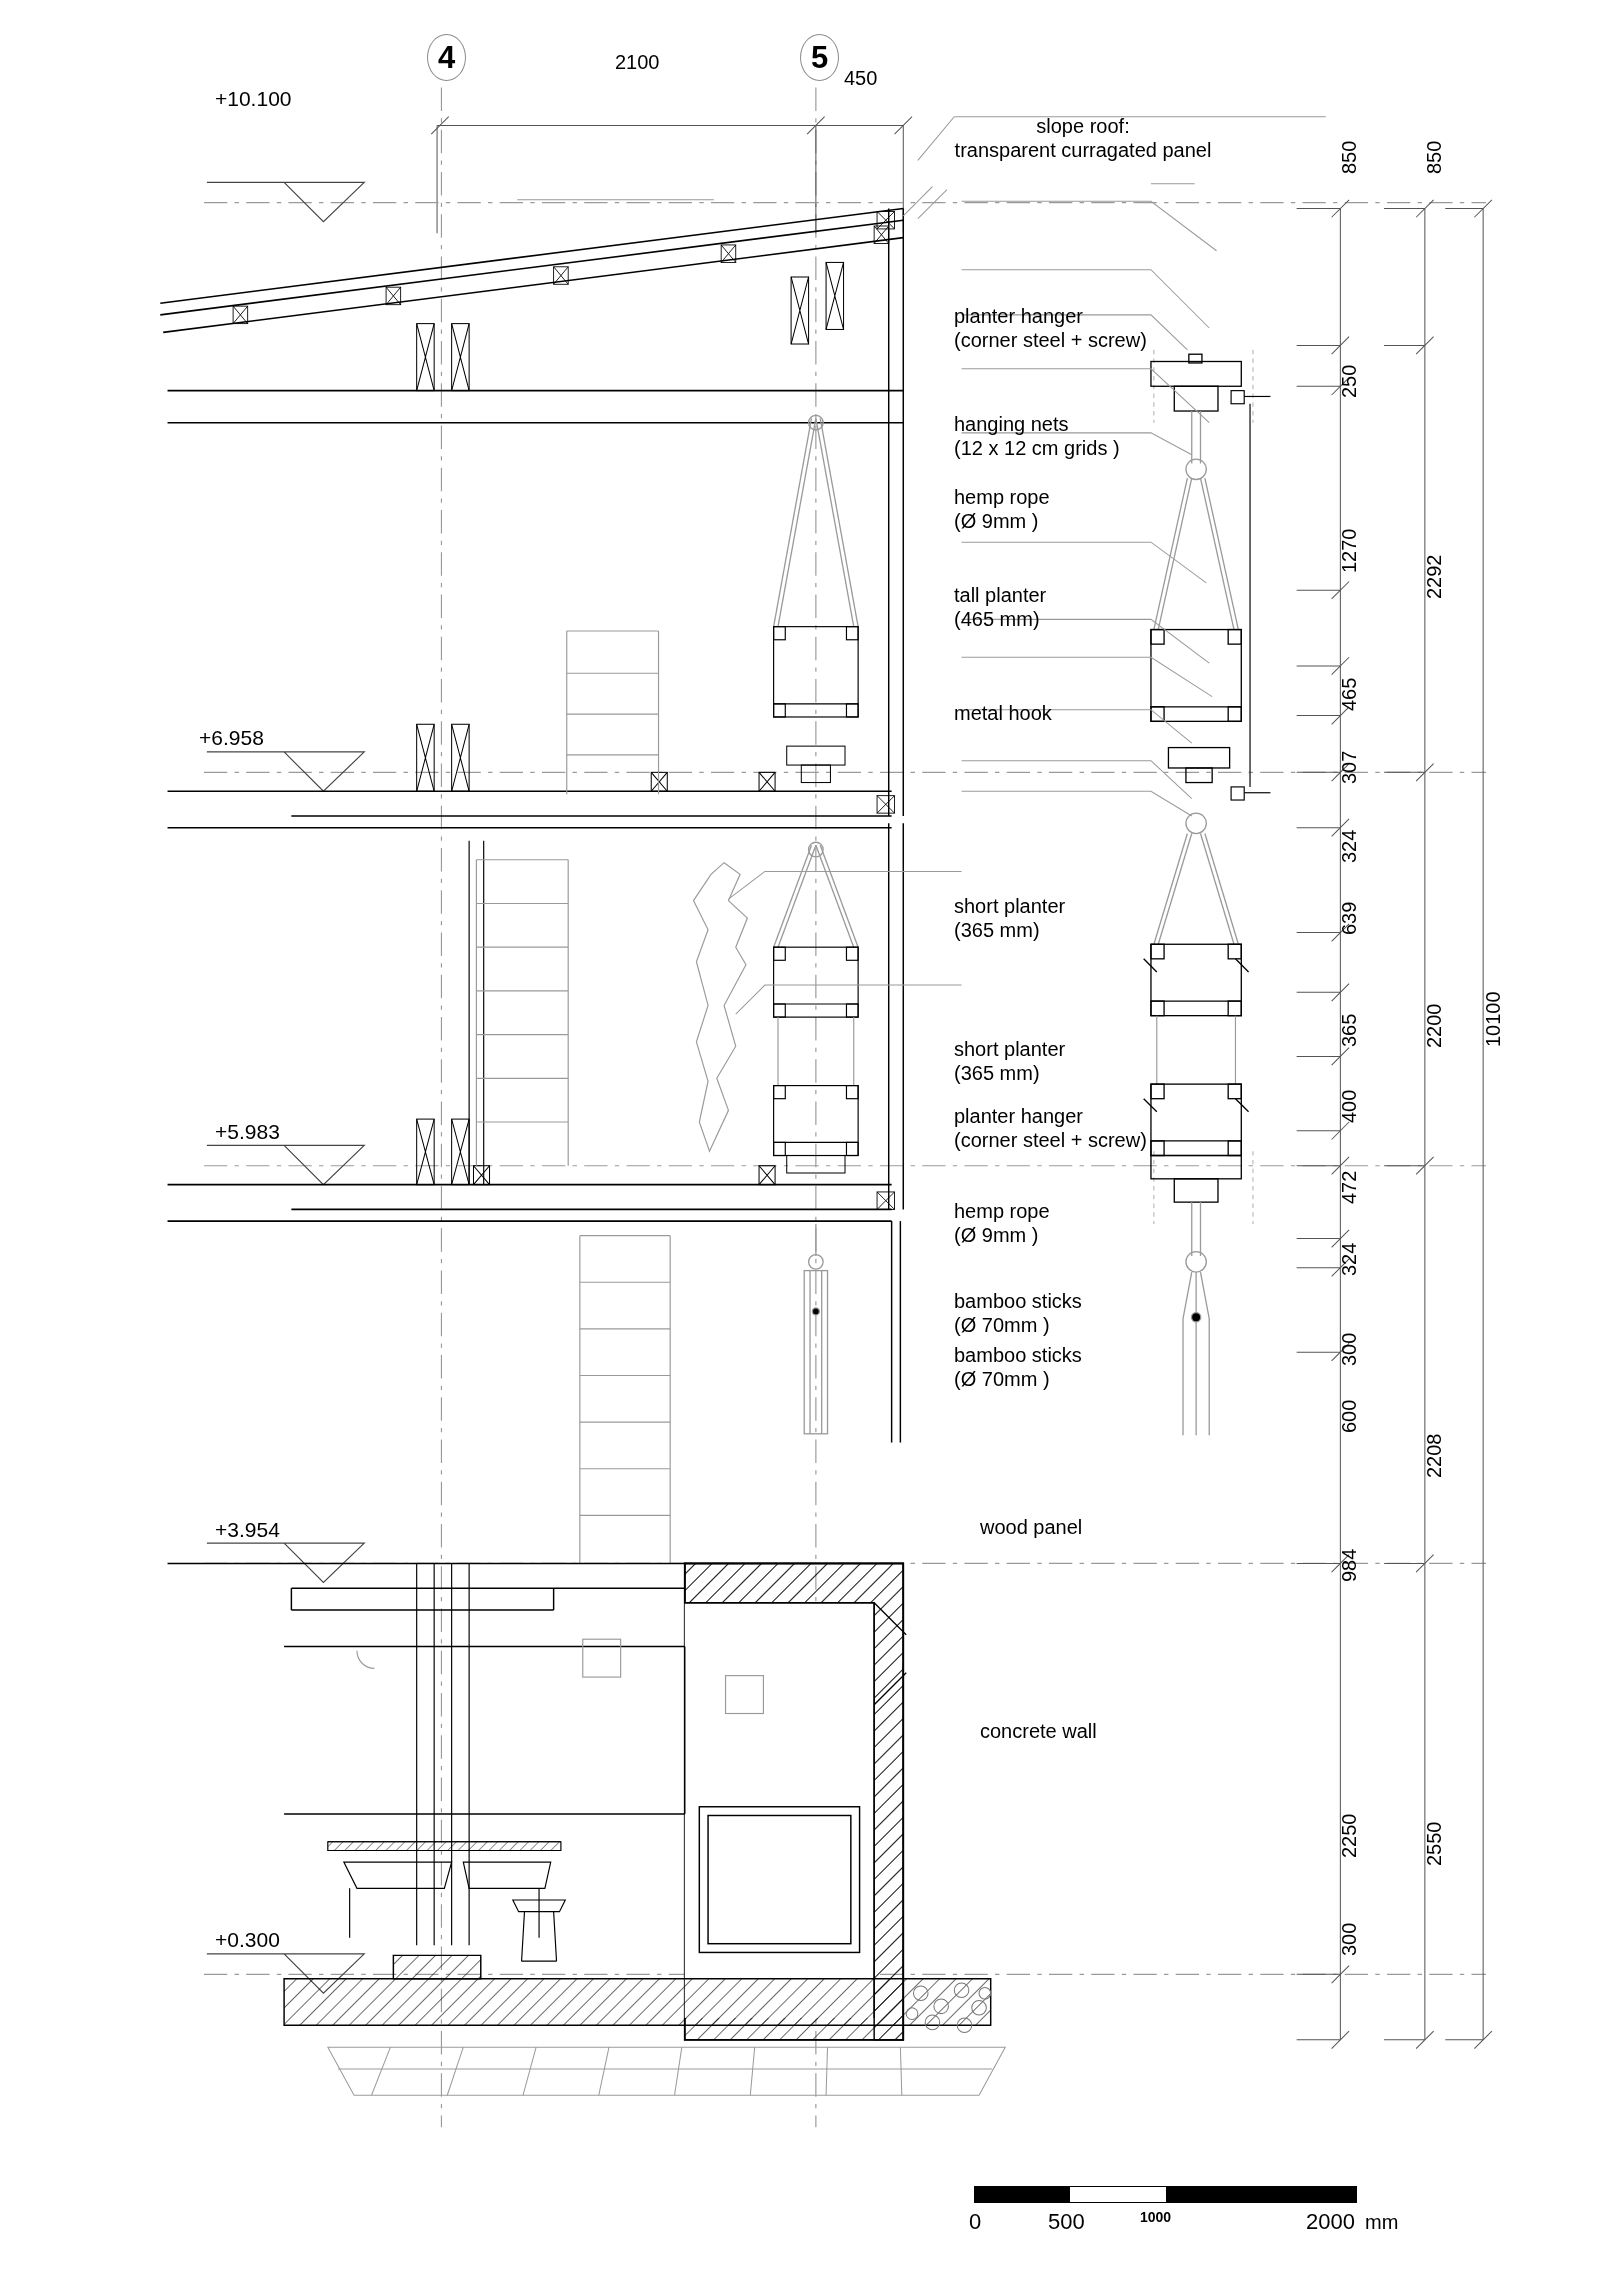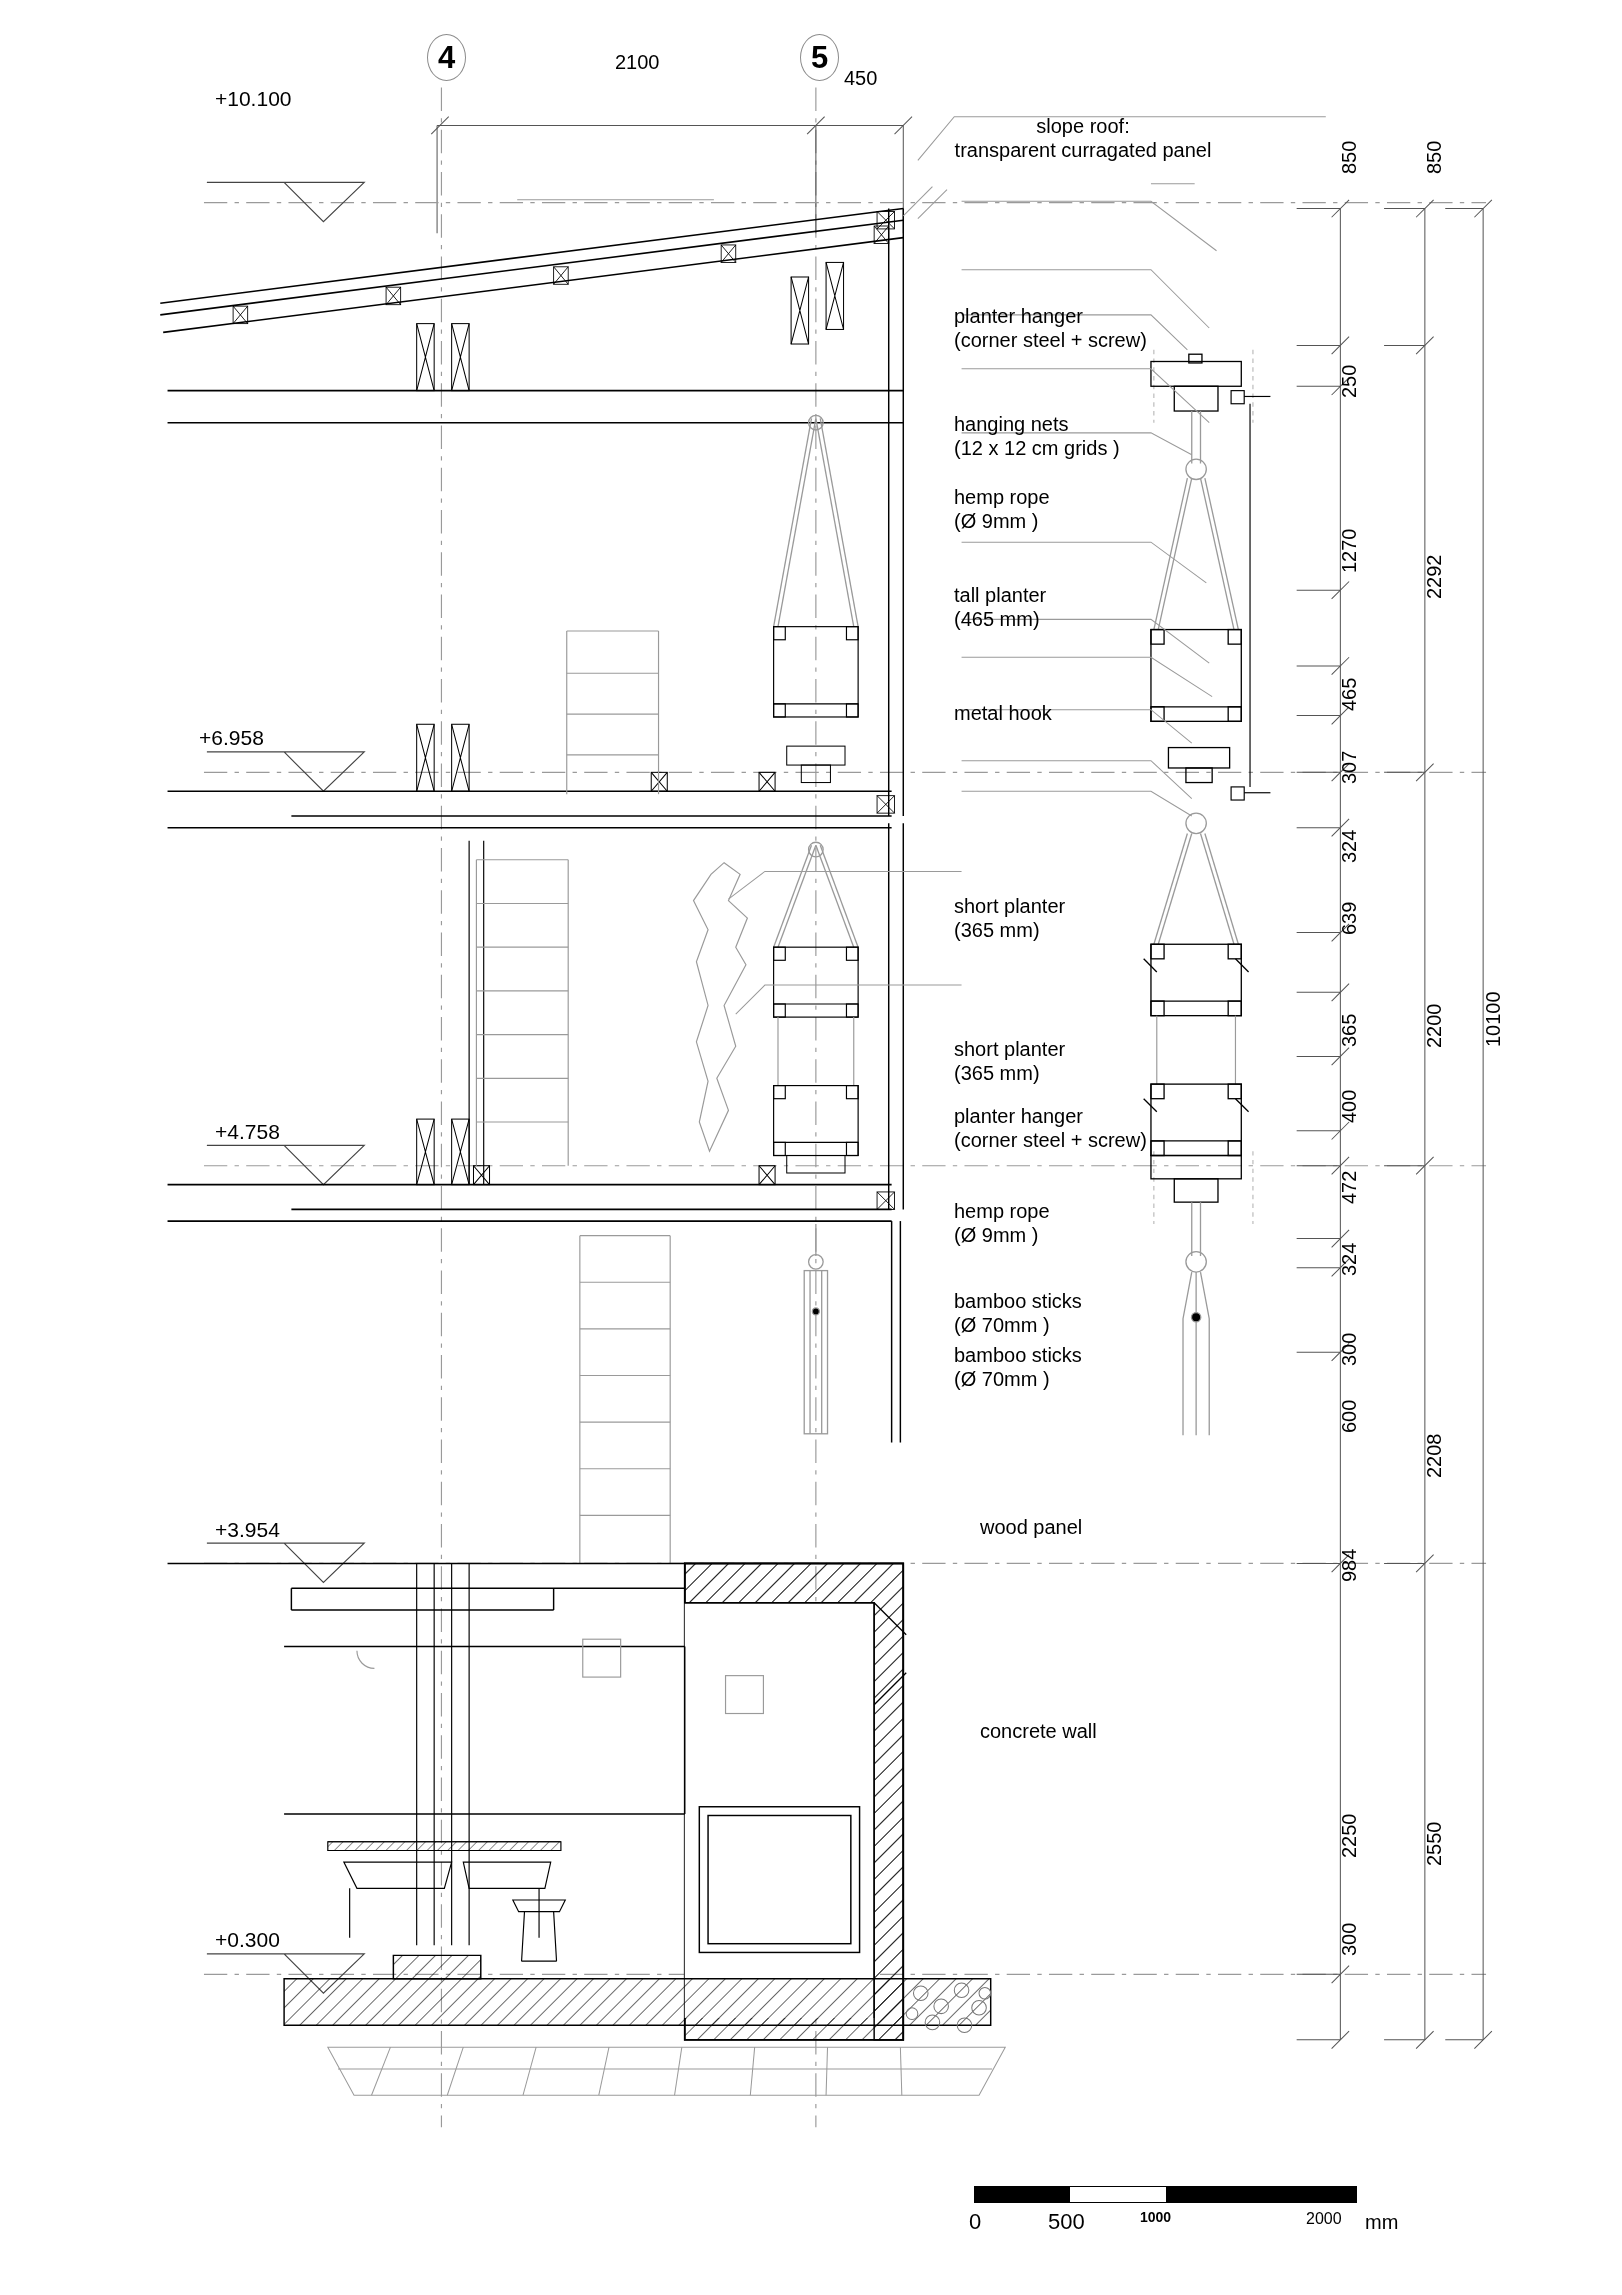--- a/index.html
+++ b/index.html
@@ -534,21 +534,21 @@
   </div>
   <div class="bubble" style="left:800px;top:34px;">
     <span>5</span>
   </div>
 
   <div class="txt dim" style="left:615px;top:50px;">2100</div>
   <div class="txt dim" style="left:844px;top:50px;margin-top:16px;">450</div>
 
   <div class="txt lvl" style="left:215px;top:86px;">+10.100</div>
   <div class="txt lvl" style="left:199px;top:725px;">+6.958</div>
-  <div class="txt lvl" style="left:215px;top:1119px;">+4.758</div>
+  <div class="txt lvl" style="left:215px;top:1119px;">+5.983</div>
   <div class="txt lvl" style="left:215px;top:1517px;">+3.954</div>
 
   <div class="txt lvl" style="left:215px;top:1927px;">+0.300</div>
 
   <div class="txt" style="left:933px;top:114px;text-align:center;width:300px;">
     <div>slope roof:</div>
     <div>transparent curragated panel</div>
   </div>
 
   <div class="txt" style="left:954px;top:304px;">
@@ -639,18 +639,18 @@
   <div class="txt vert dim" style="left:1481px;top:1047px;">10100</div>
 
   <div class="scalebar" style="left:974px;top:2186px;width:381px;">
     <div style="width:25%;background:#000;"></div>
     <div style="width:25%;background:#fff;"></div>
     <div style="width:50%;background:#000;"></div>
   </div>
   <div class="txt" style="left:969px;top:2209px;font-size:22px;">0</div>
   <div class="txt" style="left:1048px;top:2209px;font-size:22px;">500</div>
   <div class="txt" style="left:1140px;top:2209px;font-size:14px;font-weight:bold;">1000</div>
-  <div class="txt" style="left:1306px;top:2209px;font-size:16px;">2000</div>
+  <div class="txt" style="left:1306px;top:2209px;font-size:22px;">2000</div>
   <div class="txt" style="left:1365px;top:2210px;font-size:20px;">mm</div>
 
 
 </div>
 
 
 </body></html>

